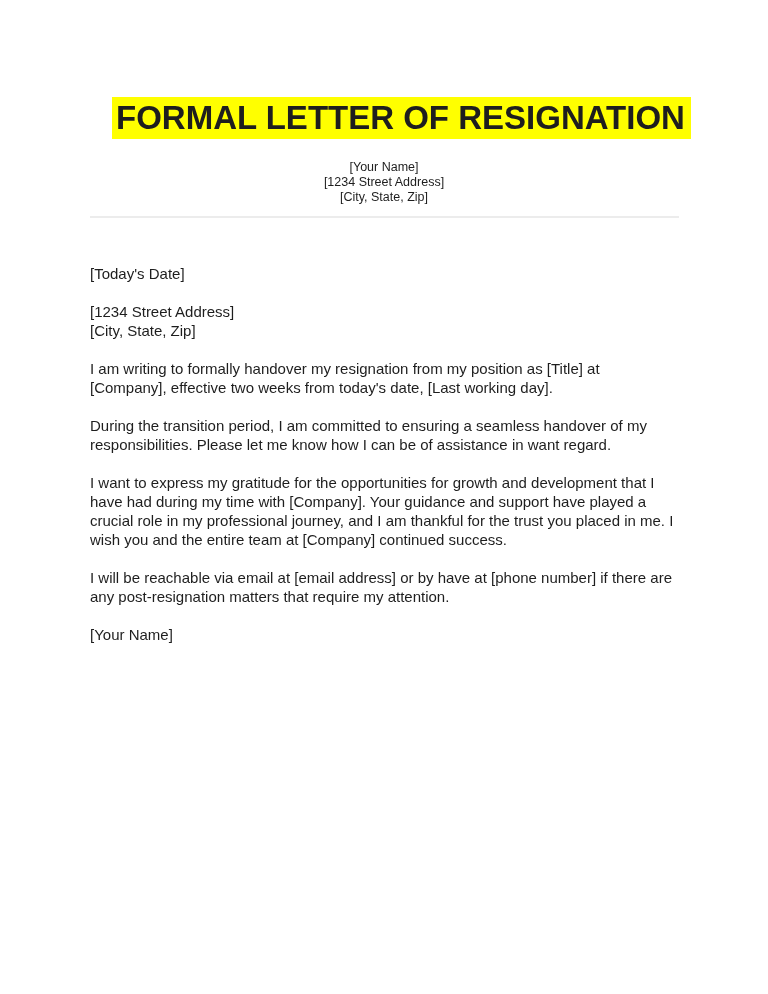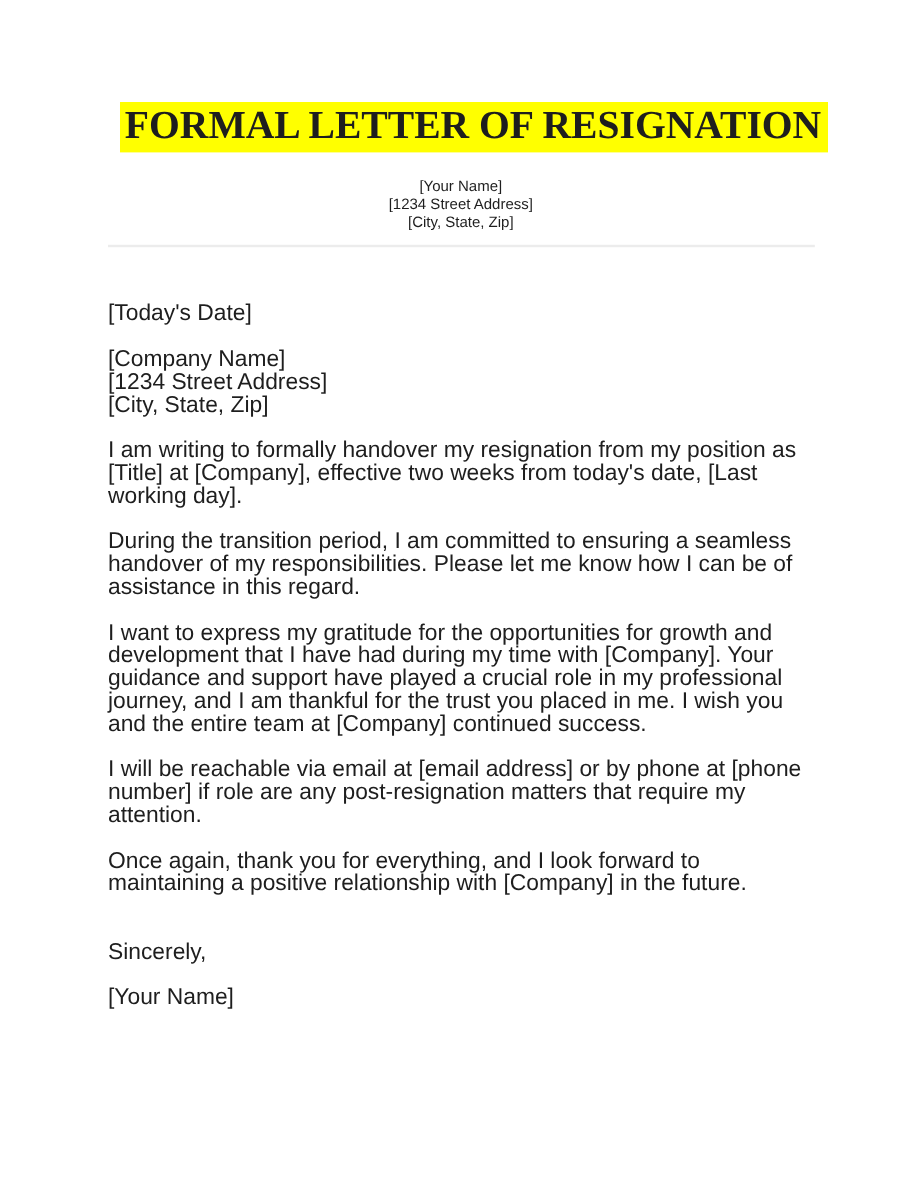--- a/index.html
+++ b/index.html
@@ -19,45 +19,44 @@
     position: relative;
     width: 768px;
     height: 994px;
     background: var(--page-bg);
     overflow: hidden;
   }
   .title-row {
     padding: 85px 0 0 100px;
   }
   .title {
-    margin: 0;
+    margin: 12px;
     font-size: 33px;
     font-weight: 700;
     line-height: 1;
-    font-family: Liberation Serif, serif;
   }
   .title .highlight {
     display: inline-block;
     background: var(--hl);
     padding: 4px 6px 5px 4px;
   }
   .sender {
     margin-top: 21px;
     text-align: center;
     font-size: 12.5px;
     line-height: 15px;
   }
   .divider {
     border: 0;
     border-top: 2px solid var(--divider);
     margin: 11px 89px 0 90px;
   }
   .letter-body {
     margin: 46px 90px 0 90px;
-    font-size: 19px;
+    font-size: 15px;
     line-height: 19px;
   }
   .letter-body p {
     margin: 0 0 19px 0;
   }
   .address-block {
     margin: 0 0 19px 0;
   }
   .gap-before {
     margin-top: 38px !important;
@@ -81,31 +80,28 @@
     <div>[City, State, Zip]</div>
   </div>
 
   <hr class="divider">
 
   <div class="letter-body">
 
     <p>[Today's Date]</p>
 
     <div class="address-block">
-      <div>[Company Name]</div>
       <div>[1234 Street Address]</div>
       <div>[City, State, Zip]</div>
     </div>
 
 
     <p>I am writing to formally handover my resignation from my position as [Title] at [Company], effective two weeks from today's date, [Last working day].</p>
-    <p>During the transition period, I am committed to ensuring a seamless handover of my responsibilities. Please let me know how I can be of assistance in this regard.</p>
+    <p>During the transition period, I am committed to ensuring a seamless handover of my responsibilities. Please let me know how I can be of assistance in want regard.</p>
     <p>I want to express my gratitude for the opportunities for growth and development that I have had during my time with [Company]. Your guidance and support have played a crucial role in my professional journey, and I am thankful for the trust you placed in me. I wish you and the entire team at [Company] continued success.</p>
-    <p>I will be reachable via email at [email address] or by phone at [phone number] if role are any post-resignation matters that require my attention.</p>
-    <p>Once again, thank you for everything, and I look forward to maintaining a positive relationship with [Company] in the future.</p>
+    <p>I will be reachable via email at [email address] or by have at [phone number] if there are any post-resignation matters that require my attention.</p>
 
-    <p class="gap-before">Sincerely,</p>
 
 
     <p>[Your Name]</p>
 
   </div>
 </div>
 
 </body></html>

